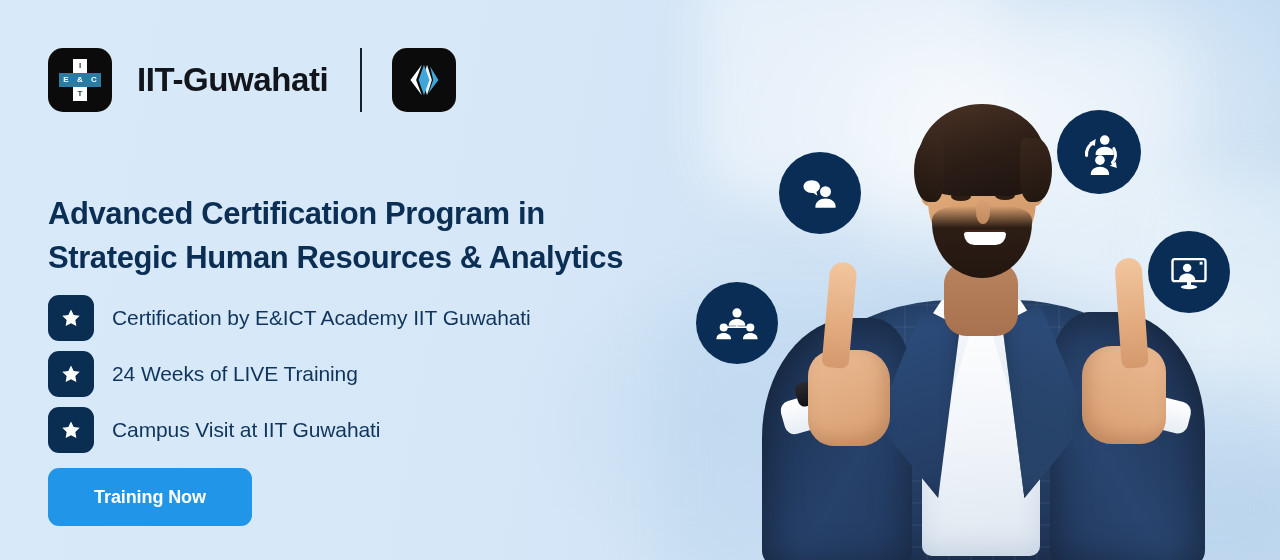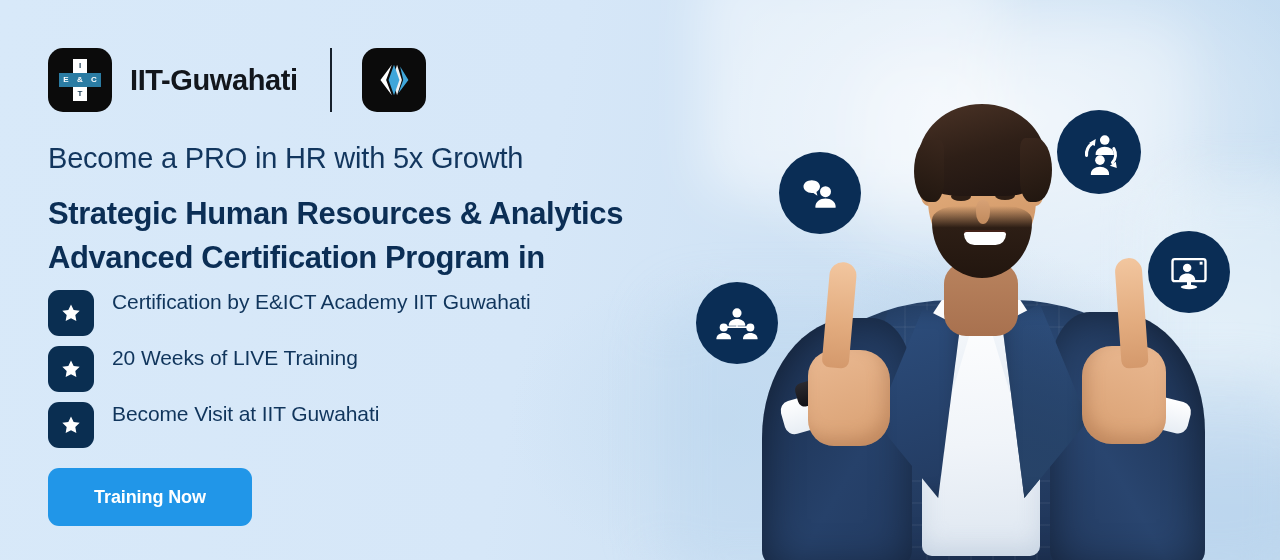--- a/index.html
+++ b/index.html
@@ -47,22 +47,22 @@
     font-size:8px; font-weight:700; line-height:1;
     font-family:"Liberation Sans", sans-serif;
   }
   .ict-i { left:15px; top:1px;  background:#ffffff; color:#17384f; }
   .ict-t { left:15px; top:29px; background:#ffffff; color:#17384f; }
   .ict-e { left:1px;  top:15px; background:#2b7ca3; color:#ffffff; }
   .ict-a { left:15px; top:15px; background:#2b7ca3; color:#ffffff; }
   .ict-c { left:29px; top:15px; background:#2b7ca3; color:#ffffff; }
 
   .logo-name {
-    font-size:29px; font-weight:700; color:#12161c;
-    letter-spacing:-0.4px; margin-left:18px; white-space:nowrap;
+    font-size:33px; font-weight:700; color:#12161c;
+    letter-spacing:-0.4px; margin-left:25px; white-space:nowrap;
   }
 
   .logo-divider {
     width:2px; height:64px; background:#16202b;
     margin:0 30px 0 32px; flex:none;
   }
 
   
   .kicker {
     position:absolute; left:48px; top:142px;
@@ -71,21 +71,21 @@
   }
   .headline {
     position:absolute; left:48px; top:192px;
     font-size:31px; font-weight:700; color:#0b2e55;
     line-height:1.42; letter-spacing:-0.4px;
   }
   .headline .hl-line { display:block; white-space:nowrap; }
 
   
   .bullets { position:absolute; left:48px; top:290px; }
-  .bullet-row { display:flex; align-items:flex-start; height:56px; }
+  .bullet-row { display:flex; align-items:center; height:56px; }
   .bullet-row + .bullet-row { margin-top:0px; }
   .bullet-icon {
     width:46px; height:46px; border-radius:11px;
     background:#0a2e51; flex:none;
     display:flex; align-items:center; justify-content:center;
   }
   .bullet-icon svg { width:22px; height:22px; display:block; }
   .bullet-text {
     margin-left:18px; font-size:21px; font-weight:400;
     color:#10355c; white-space:nowrap; letter-spacing:-0.1px;
@@ -386,52 +386,51 @@
     <div class="logo-badge">
       <svg viewBox="0 0 48 48" width="42" height="42" aria-hidden="true">
         <path fill="#ffffff" d="M21.5 6.5 8.5 24l13 17.5L15 24z"></path>
         <path fill="#ffffff" d="M27.5 6.5 22 24l5.5 17.5L33 24z" opacity="0.95"></path>
         <path fill="#3fa6da" d="M24 6.5 17.8 24 24 41.5 30.2 24z"></path>
         <path fill="#3fa6da" d="M31 8.5 40.5 24 29 39l5.5-15z"></path>
       </svg>
     </div>
   </div>
 
-  <div class="kicker">Become a PRO in HR with 5x Growth</div>
 
   <div class="headline">
+    <span class="hl-line">Advanced Certification Program in</span>
     <span class="hl-line">Strategic Human Resources &amp; Analytics</span>
-    <span class="hl-line">Advanced Certification Program in</span>
   </div>
 
   <div class="bullets">
 
     <div class="bullet-row">
       <span class="bullet-icon">
         <svg viewBox="0 0 24 24" aria-hidden="true">
             <path fill="#ffffff" d="M12 2.6l2.9 6 6.6.95-4.8 4.65 1.15 6.55L12 17.65 6.15 20.75 7.3 14.2 2.5 9.55l6.6-.95z"></path>
           </svg>
       </span>
       <span class="bullet-text">Certification by E&amp;ICT Academy IIT Guwahati</span>
     </div>
 
     <div class="bullet-row">
       <span class="bullet-icon">
         <svg viewBox="0 0 24 24" aria-hidden="true">
             <path fill="#ffffff" d="M12 2.6l2.9 6 6.6.95-4.8 4.65 1.15 6.55L12 17.65 6.15 20.75 7.3 14.2 2.5 9.55l6.6-.95z"></path>
           </svg>
       </span>
-      <span class="bullet-text">20 Weeks of LIVE Training</span>
+      <span class="bullet-text">24 Weeks of LIVE Training</span>
     </div>
 
     <div class="bullet-row">
       <span class="bullet-icon">
         <svg viewBox="0 0 24 24" aria-hidden="true">
             <path fill="#ffffff" d="M12 2.6l2.9 6 6.6.95-4.8 4.65 1.15 6.55L12 17.65 6.15 20.75 7.3 14.2 2.5 9.55l6.6-.95z"></path>
           </svg>
       </span>
-      <span class="bullet-text">Become Visit at IIT Guwahati</span>
+      <span class="bullet-text">Campus Visit at IIT Guwahati</span>
     </div>
   </div>
 
   <button class="cta">Training Now</button>
 
 </div>
 
 </body></html>

